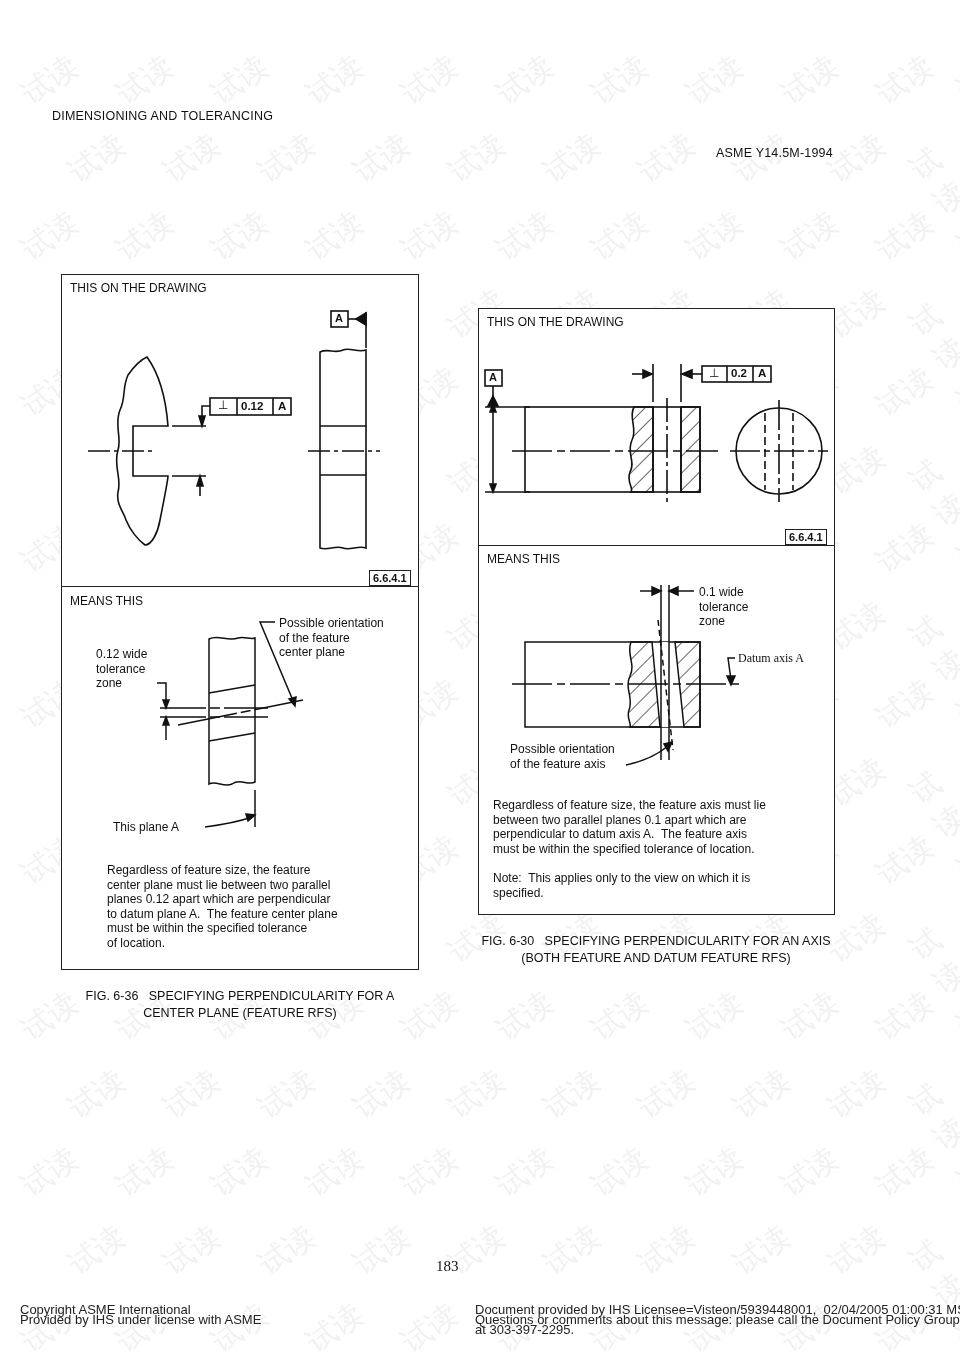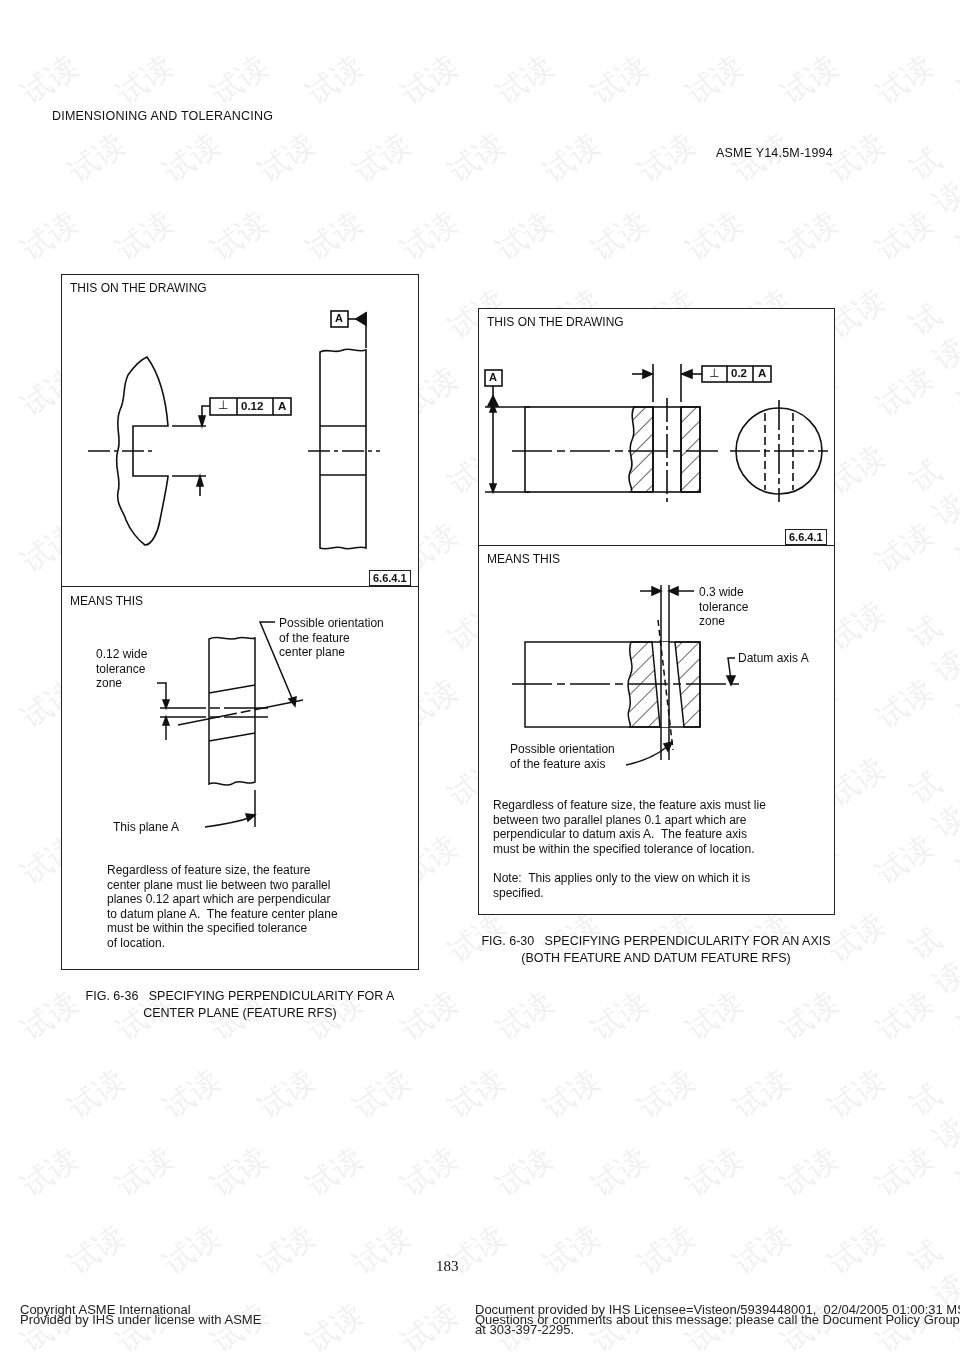--- a/index.html
+++ b/index.html
@@ -359,24 +359,24 @@
     <path d="M626,765 C640,762 656,756 668,746"></path>
     <polygon points="664,744 672,742 668,751" fill="#111"></polygon>
   </g>
 </svg>
 
 <div class="abs" style="left:709px;top:366px;font-size:12px;">⊥</div>
 <div class="abs" style="left:731px;top:367px;font-size:11.5px;font-weight:bold;">0.2</div>
 <div class="abs" style="left:758px;top:367px;font-size:11.5px;font-weight:bold;">A</div>
 <div class="abs" style="left:489px;top:371px;font-size:11px;font-weight:bold;">A</div>
 
-<div class="lbl" style="left:699px;top:585px;">0.3 wide
+<div class="lbl" style="left:699px;top:585px;">0.1 wide
 tolerance
 zone</div>
-<div class="lbl" style="left:738px;top:651px;">Datum axis A</div>
+<div class="lbl" style="left:738px;top:651px;font-family:Liberation Serif, serif;">Datum axis A</div>
 <div class="lbl" style="left:510px;top:742px;">Possible orientation
 of the feature axis</div>
 <div class="note" style="left:493px;top:798px;">Regardless of feature size, the feature axis must lie
 between two parallel planes 0.1 apart which are
 perpendicular to datum axis A.  The feature axis
 must be within the specified tolerance of location.</div>
 <div class="note" style="left:493px;top:871px;">Note:  This applies only to the view on which it is
 specified.</div>
 <div class="cap" style="left:460px;top:933px;width:392px;">FIG. 6-30   SPECIFYING PERPENDICULARITY FOR AN AXIS
 (BOTH FEATURE AND DATUM FEATURE RFS)</div>

